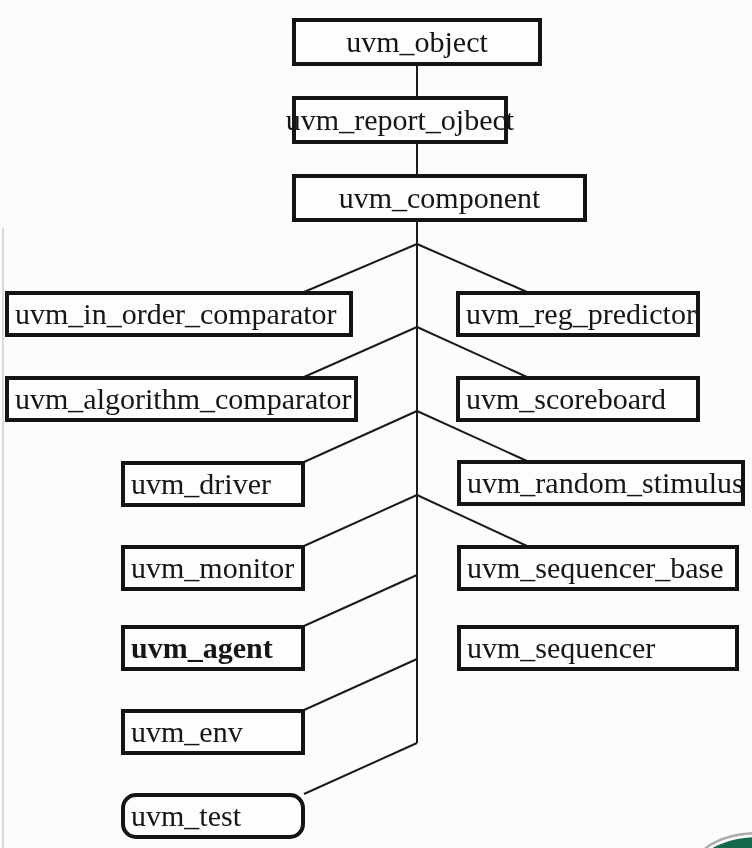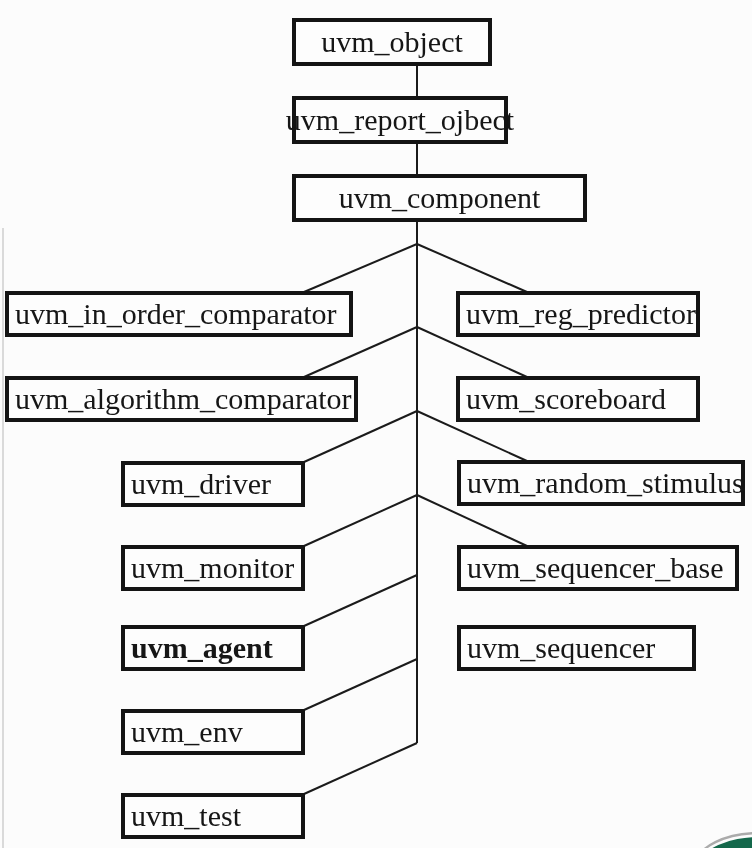--- a/index.html
+++ b/index.html
@@ -33,35 +33,35 @@
     color: #161616;
     white-space: nowrap;
     line-height: 1;
   }
   .node.center {
     justify-content: center;
     padding-left: 0;
     height: 48px;
   }
   
-  #n-object    { left: 292px; top:  18px; width: 200px; }
+  #n-object    { left: 292px; top:  18px; width: 250px; }
   #n-report    { left: 292px; top:  96px; width: 216px; }
   #n-component { left: 292px; top: 174px; width: 295px; }
   #n-inorder   { left:   5px; top: 291px; width: 348px; text-align: center; }
   #n-regpred   { left: 456px; top: 291px; width: 244px; }
   #n-algo      { left:   5px; top: 376px; width: 353px; }
   #n-score     { left: 456px; top: 376px; width: 244px; padding-left: 6px; }
   #n-driver    { left: 121px; top: 461px; width: 184px; padding-left: 6px; }
   #n-random    { left: 457px; top: 460px; width: 288px; }
   #n-monitor   { left: 121px; top: 545px; width: 184px; }
   #n-seqbase   { left: 457px; top: 545px; width: 282px; }
   #n-agent     { left: 121px; top: 625px; width: 184px; font-weight: bold; }
-  #n-sequencer { left: 457px; top: 625px; width: 239px; }
+  #n-sequencer { left: 457px; top: 625px; width: 282px; }
   #n-env       { left: 121px; top: 709px; width: 184px; }
-  #n-test      { left: 121px; top: 793px; width: 184px; }
+  #n-test      { left: 121px; top: 793px; width: 184px; border-radius: 15px; }
   
   #edge-artifact {
     position: absolute; z-index: 0;
     left: 2px; top: 228px; width: 2px; height: 620px;
     background: #dadada;
   }
 </style>
 </head>
 <body>
 

